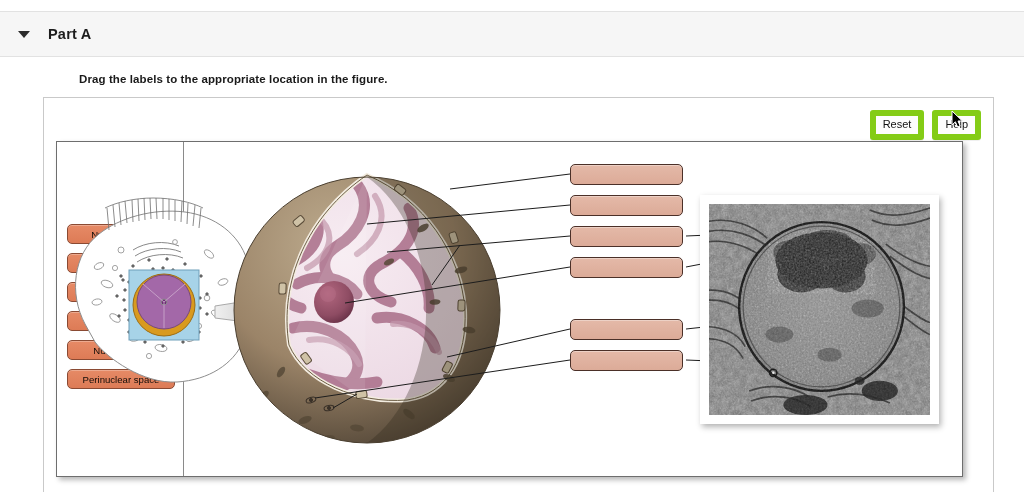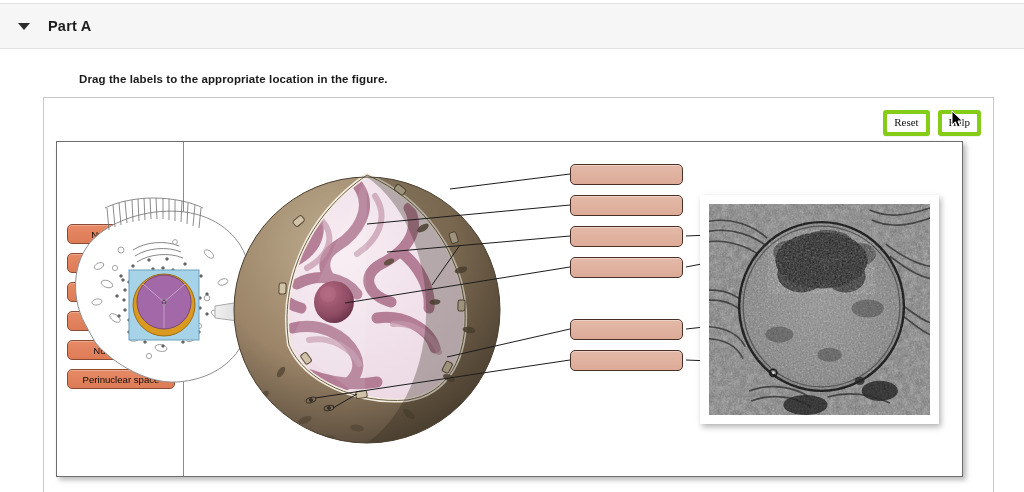--- a/index.html
+++ b/index.html
@@ -7,21 +7,21 @@
     margin: 0; padding: 0;
     width: 1024px; height: 492px;
     background: #ffffff;
     font-family: "Liberation Sans", sans-serif;
     overflow: hidden;
   }
 
   
   #part-header {
     position: absolute;
-    left: 0; top: 3px;
+    left: 0; top: 11px;
     width: 1024px; height: 46px;
     background: #f6f6f6;
     border-top: 1px solid #e2e2e2;
     border-bottom: 1px solid #e2e2e2;
     display: flex;
     align-items: center;
   }
   #collapse-tri {
     margin-left: 18px;
     width: 0; height: 0;
@@ -60,25 +60,25 @@
   }
 
   
   #toolbar {
     position: absolute;
     right: 12px; top: 12px;
     display: flex;
     gap: 8px;
   }
   .tb-btn {
-    font-family: Liberation Serif, serif;
+    font-family: Liberation Sans, sans-serif;
     font-size: 11px;
     color: #111;
     background: #fdfdfd;
-    border: 4px solid #84cc16;
+    border: 6px solid #84cc16;
     border-radius: 3px;
     padding: 2px 7px 3px 7px;
     line-height: 13px;
     cursor: pointer;
     box-shadow: 0 1px 0 rgba(0,0,0,.06);
   }
 
   
   #figure-area {
     position: absolute;

